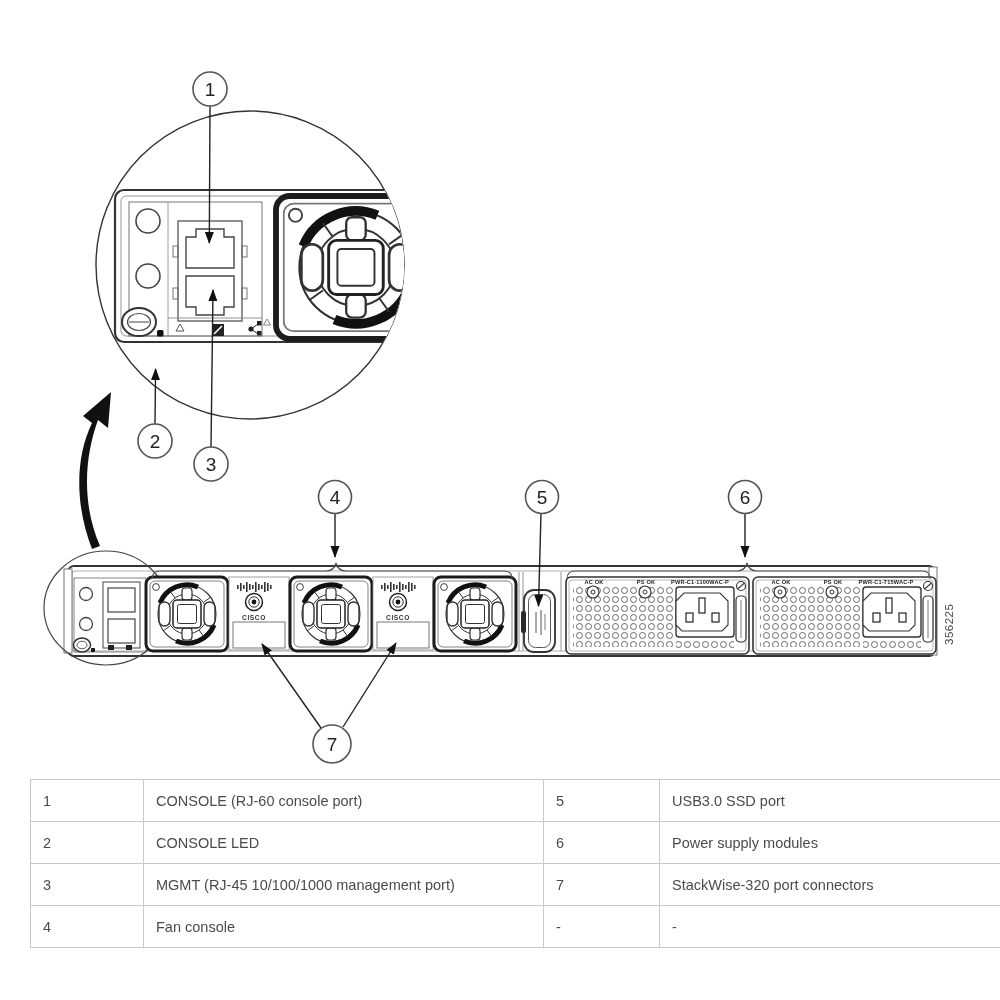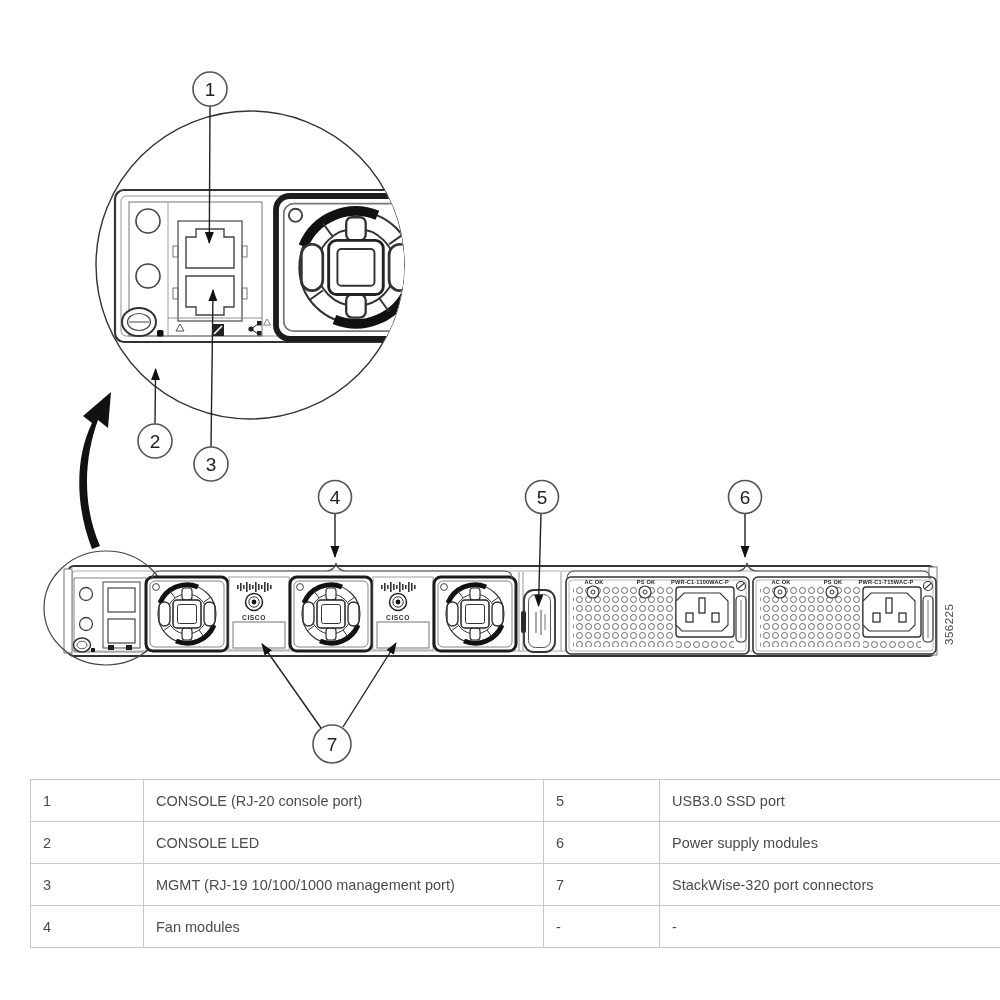--- a/index.html
+++ b/index.html
@@ -254,37 +254,37 @@
     <text x="332" y="751" text-anchor="middle" class="callout-num">7</text>
   </g>
 
   <text transform="rotate(-90,953,645)" x="953" y="645" class="fig-num">356225</text>
 </svg>
 
 <table class="legend">
   <tbody>
     <tr>
       <td class="numcol">1</td>
-      <td class="desccol">CONSOLE (RJ-20 console port)</td>
+      <td class="desccol">CONSOLE (RJ-60 console port)</td>
       <td class="numcol2">5</td>
       <td class="desccol">USB3.0 SSD port</td>
     </tr>
     <tr>
       <td class="numcol">2</td>
       <td class="desccol">CONSOLE LED</td>
       <td class="numcol2">6</td>
       <td class="desccol">Power supply modules</td>
     </tr>
     <tr>
       <td class="numcol">3</td>
-      <td class="desccol">MGMT (RJ-19 10/100/1000 management port)</td>
+      <td class="desccol">MGMT (RJ-45 10/100/1000 management port)</td>
       <td class="numcol2">7</td>
       <td class="desccol">StackWise-320 port connectors</td>
     </tr>
     <tr>
       <td class="numcol">4</td>
-      <td class="desccol">Fan modules</td>
+      <td class="desccol">Fan console</td>
       <td class="numcol2">-</td>
       <td class="desccol">-</td>
     </tr>
   </tbody>
 </table>
 </div>
 
 </body></html>

